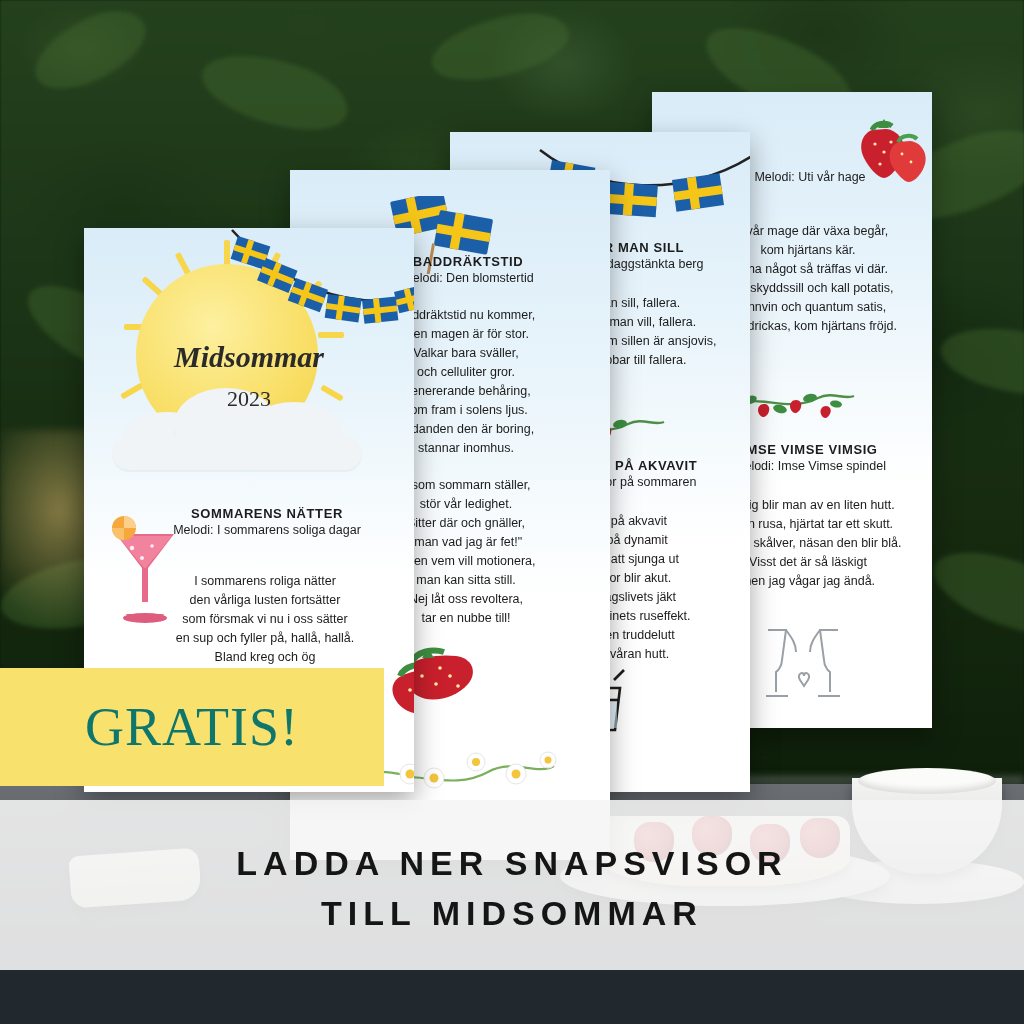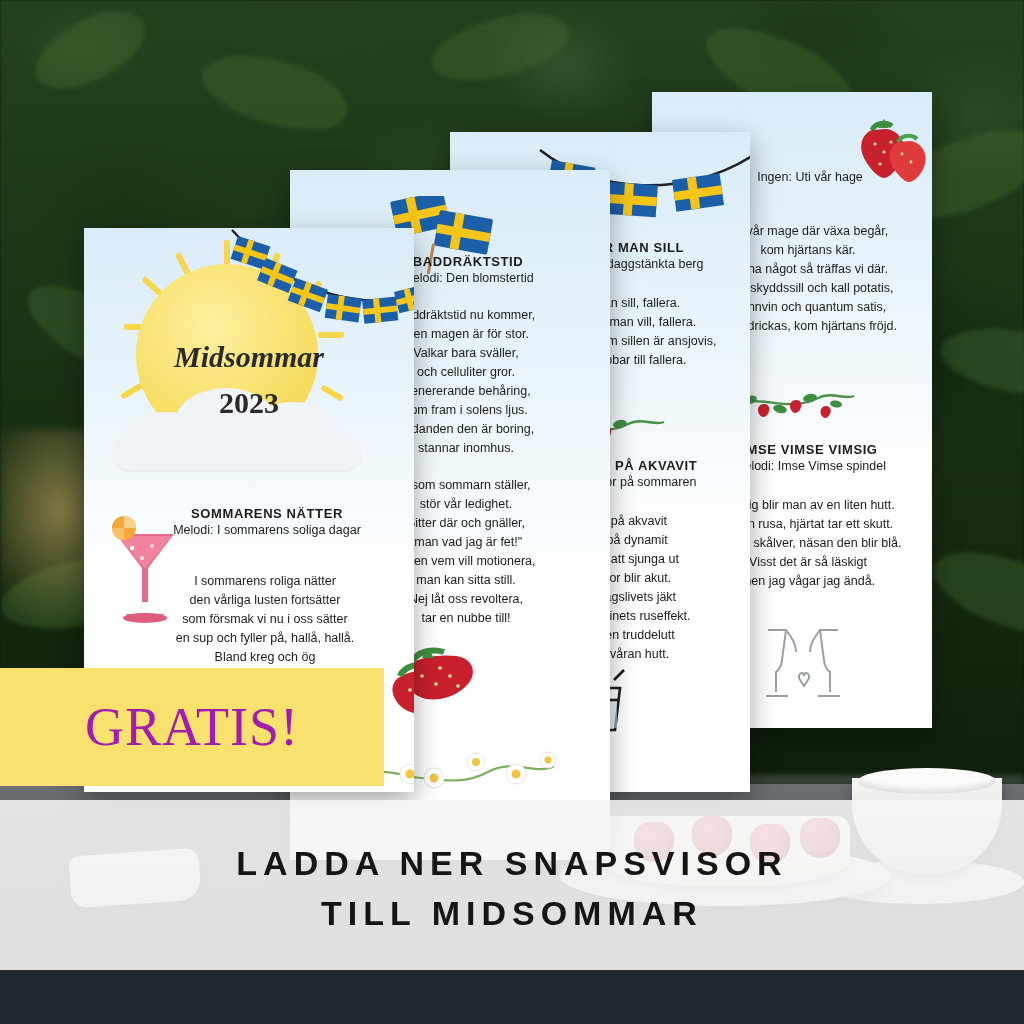--- a/index.html
+++ b/index.html
@@ -141,42 +141,42 @@
     position:absolute; background:#f1f4f7; border-radius:50%;
     box-shadow:0 2px 0 rgba(0,0,0,.04);
   }
   .sheet-title-wrap {
     position:absolute; left:0; width:100%; text-align:center; color:#2a2a2a;
   }
   .sheet-title {
     font-family:"Liberation Serif", serif; font-size:30px; font-style:italic; font-weight:bold;
   }
   .sheet-year {
-    font-family:"Liberation Serif", serif; font-size:30px; font-weight:bold; margin-top:12px;text-align:center;
+    font-family:"Liberation Serif", serif; font-size:22px; font-weight:normal; margin-top:12px;text-align:center;
   }
   .bunting { position:absolute; }
   .bunting svg { display:block; }
 
   .drink {
     position:absolute; left:24px; top:282px; width:74px; height:110px;
   }
 
   .flagpair { position:absolute; }
   .strawberry-deco { position:absolute; }
   .vine { position:absolute; }
   .glass-outline { position:absolute; }
   .snaps-icon { position:absolute; }
 
   
   .gratis {
     position:absolute; left:0; top:668px; width:384px; height:118px;
     background:#f8e16c; display:flex; align-items:center; justify-content:center;
   }
   .gratis span {
-    font-family:"Liberation Serif", serif; font-size:54px; color:#a21caf;
+    font-family:"Liberation Serif", serif; font-size:54px; color:#0f766e;
     letter-spacing:1px;
   }
   .bottom-band {
     position:absolute; left:0; top:800px; width:1024px; height:170px;
     background:rgba(245,245,245,.88);
   }
   .bottom-band-text {
     position:absolute; left:0; top:838px; width:1024px; text-align:center;
     font-size:34px; font-weight:bold; letter-spacing:6px; color:#151515;
     line-height:50px; white-space:pre-line;
@@ -242,21 +242,21 @@
         <g transform="translate(28,14)">
           <path d="M28 20 C20 24 17 34 22 44 C27 52 34 60 39 60 C45 60 53 50 55 42 C58 30 50 20 40 19 Z" fill="#e03a3a"></path>
           <path d="M28 20 C31 13 42 12 47 17" stroke="#4aa04e" stroke-width="4" fill="none"></path>
           <circle cx="32" cy="32" r="1.4" fill="#ffe9a8"></circle>
           <circle cx="41" cy="40" r="1.4" fill="#ffe9a8"></circle>
         </g>
       </svg>
     </div>
 
     <div class="song" style="top:78px; padding:0 18px;">
-      <div class="song-melodi">Ingen: Uti vår hage</div>
+      <div class="song-melodi">Melodi: Uti vår hage</div>
     </div>
     <div class="song" style="top:130px; padding:0 16px;">
       <div class="song-lyrics">Uti vår mage där växa begår,
 kom hjärtans kär.
 Vill ha något så träffas vi där.
 Med skyddssill och kall potatis,
 brännvin och quantum satis,
 skall drickas, kom hjärtans fröjd.</div>
     </div>
 

